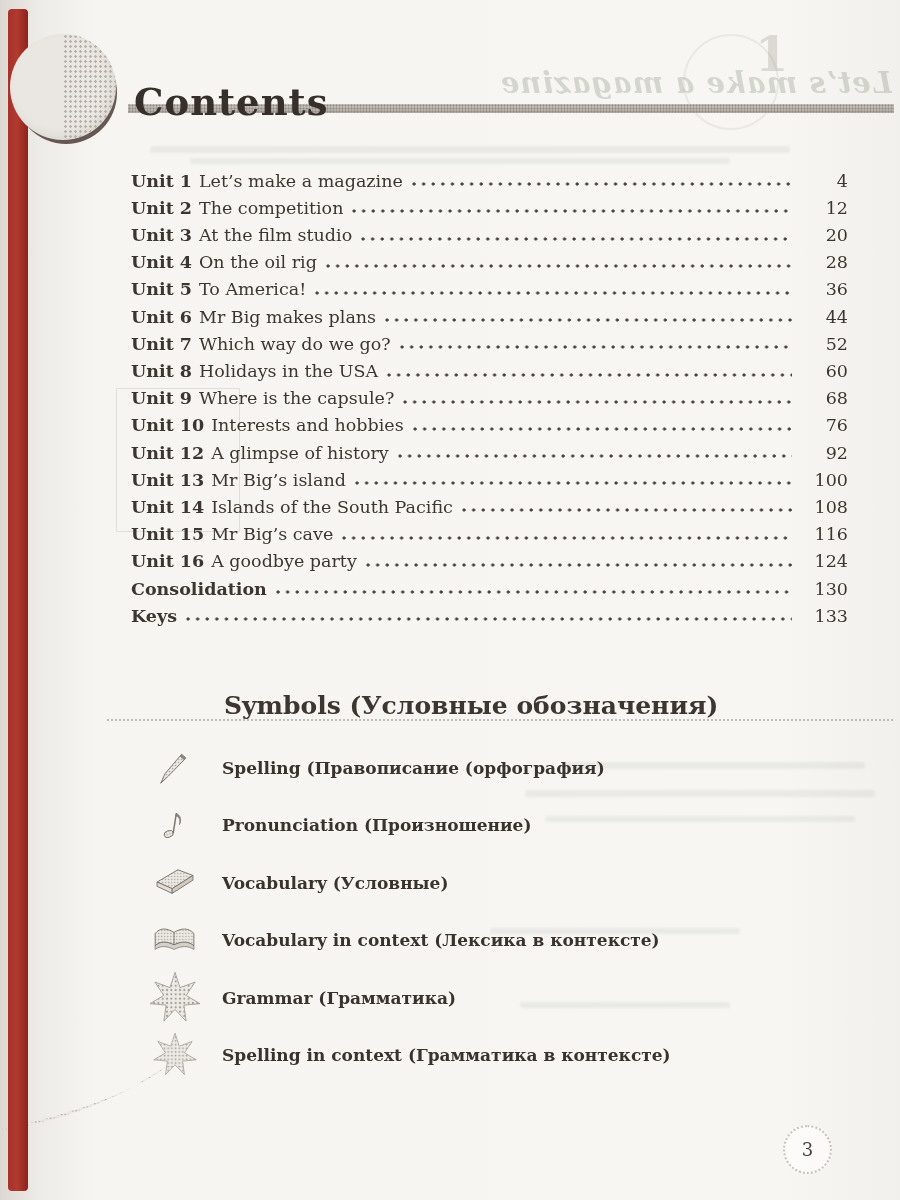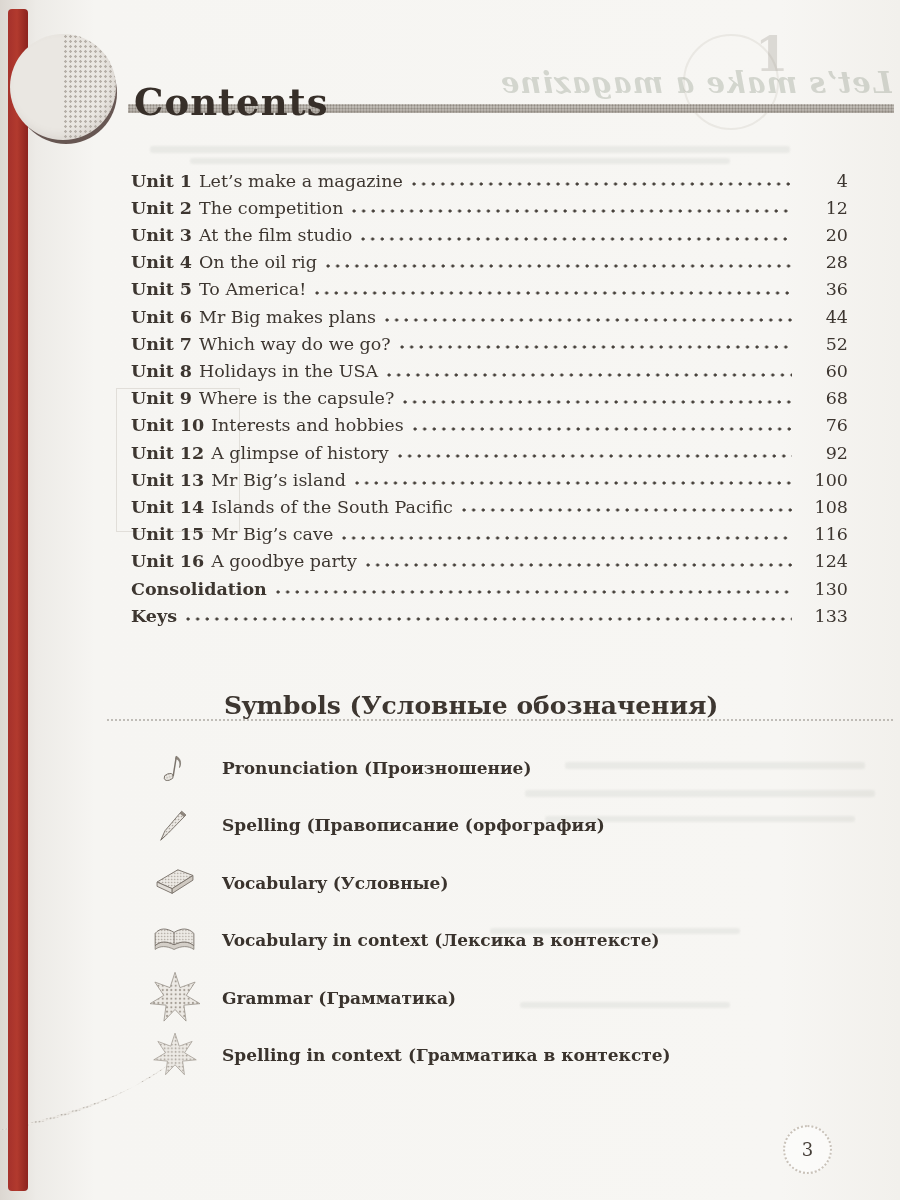--- a/index.html
+++ b/index.html
@@ -224,40 +224,40 @@
         <span class="toc-dots"></span>
         <span class="toc-page">133</span>
       </div>
     </div>
 
   <div class="symbols-heading">Symbols (Условные обозначения)</div>
   <div class="symbols-rule"></div>
   <div class="symbols-list">
       <div class="sym-row">
         <span class="sym-icon">
+          <svg viewBox="0 0 40 40" width="38" height="38">
+            <path d="M5,36 L9.5,26 L27,5.5 L31.5,9.5 L13,28.5 Z" fill="url(#dotfill)" stroke="#7a736b" stroke-width="1"></path>
+            <path d="M27,5.5 L31.5,9.5 L29.5,11.7 L25,7.8 Z" fill="#8d857c"></path>
+            <path d="M5,36 L9.5,31.5" stroke="#7a736b" stroke-width="1"></path>
+          </svg>
+        </span>
+        <span class="sym-label">Spelling (Правописание (орфография)</span>
+      </div>
+      <div class="sym-row">
+        <span class="sym-icon">
           <svg viewBox="0 0 40 40" width="36" height="36">
             <ellipse cx="13" cy="30" rx="5.2" ry="3.6" transform="rotate(-18 13 30)" fill="url(#dotfill)" stroke="#7a736b" stroke-width="1"></ellipse>
             <path d="M18,29 L21.5,7" stroke="#7a736b" stroke-width="1.6" fill="none"></path>
             <path d="M21.5,7 C26,9.5 27.5,14 25,19.5 C26.5,13.5 24,10.5 20.8,9.8 Z" fill="#8d857c" stroke="#7a736b" stroke-width="0.8"></path>
           </svg>
         </span>
         <span class="sym-label">Pronunciation (Произношение)</span>
       </div>
       <div class="sym-row">
         <span class="sym-icon">
-          <svg viewBox="0 0 40 40" width="38" height="38">
-            <path d="M5,36 L9.5,26 L27,5.5 L31.5,9.5 L13,28.5 Z" fill="url(#dotfill)" stroke="#7a736b" stroke-width="1"></path>
-            <path d="M27,5.5 L31.5,9.5 L29.5,11.7 L25,7.8 Z" fill="#8d857c"></path>
-            <path d="M5,36 L9.5,31.5" stroke="#7a736b" stroke-width="1"></path>
-          </svg>
-        </span>
-        <span class="sym-label">Spelling (Правописание (орфография)</span>
-      </div>
-      <div class="sym-row">
-        <span class="sym-icon">
           <svg viewBox="0 0 48 36" width="46" height="34">
             <path d="M5,17 L27,4 L43,10 L21,24 Z" fill="url(#dotfill)" stroke="#7a736b" stroke-width="1"></path>
             <path d="M5,17 L21,24 L21,29 L5,21.5 Z" fill="#e2ded8" stroke="#7a736b" stroke-width="1"></path>
             <path d="M21,24 L43,10 L43,15 L21,29 Z" fill="#cfc9c1" stroke="#7a736b" stroke-width="1"></path>
           </svg>
         </span>
         <span class="sym-label">Vocabulary (Условные)</span>
       </div>
       <div class="sym-row">
         <span class="sym-icon">

